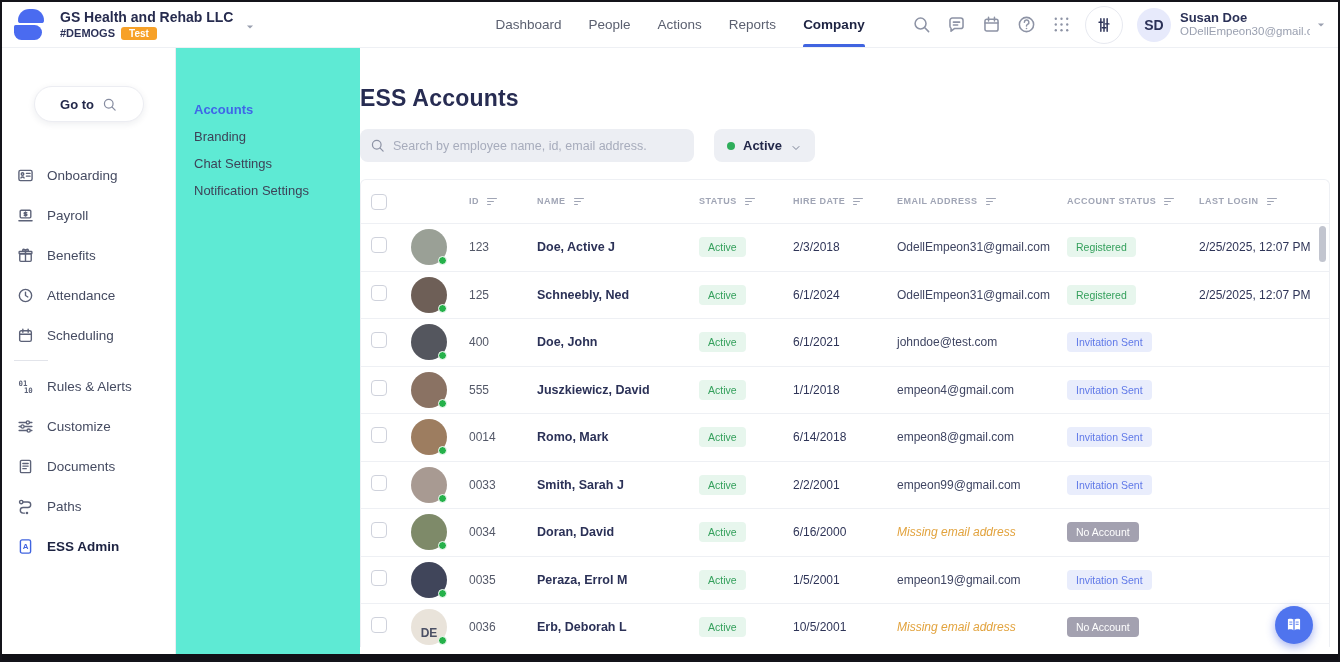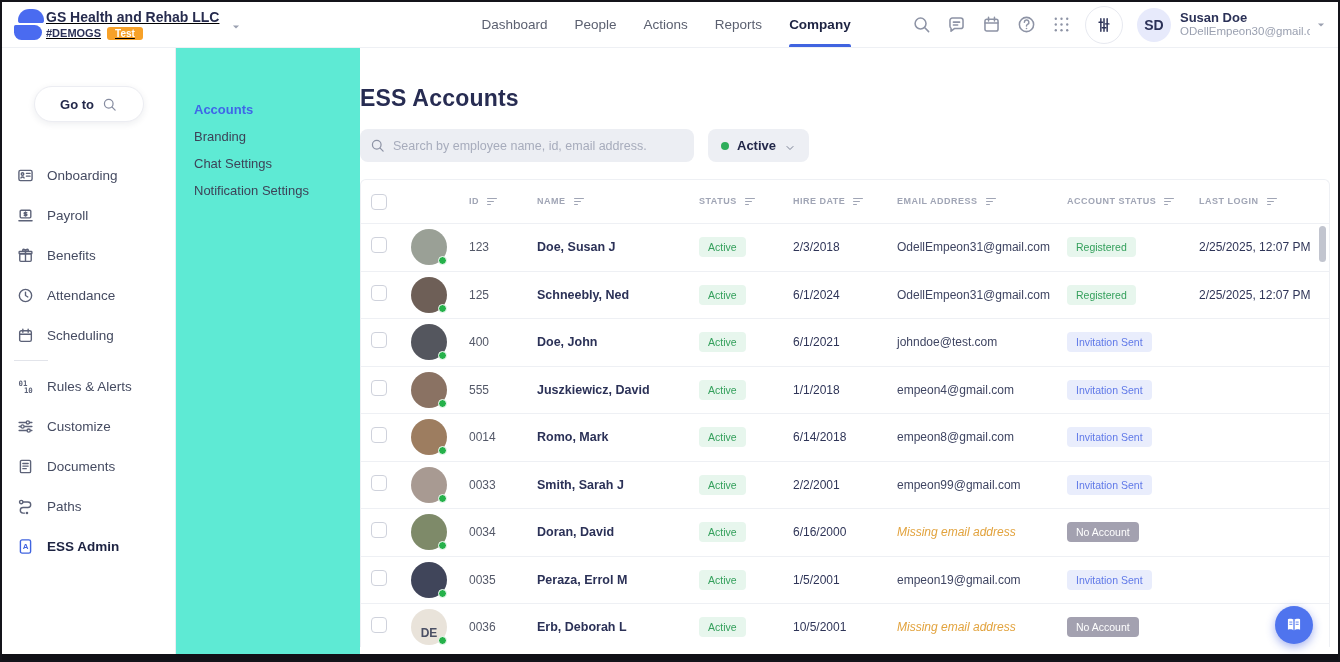--- a/index.html
+++ b/index.html
@@ -5,21 +5,21 @@
   * { margin:0; padding:0; box-sizing:border-box; }
   html,body { background:#fff; }
   body { font-family:"Liberation Sans", sans-serif; width:1340px; height:662px; overflow:hidden; }
   .page { position:relative; width:1340px; height:662px; background:#fff; border:2px solid #14141a; overflow:hidden; }
 
   
   .header { height:46px; display:flex; align-items:center; background:#fff; border-bottom:1px solid #eef0f4; position:relative; z-index:5; }
   .logo { width:34px; height:34px; margin-left:10px; position:relative; flex:0 0 auto; }
   .logo .lg-top { position:absolute; top:1px; left:6px; width:26px; height:14px; background:#4a6bf0; border-radius:13px 13px 3px 3px; }
   .logo .lg-bot { position:absolute; top:17px; left:2px; width:28px; height:15px; background:#4a6bf0; border-radius:3px 14px 14px 14px; }
-  .company-block { line-height:1.15;text-decoration:underline; }
+  .company-block { margin-left:14px; line-height:1.15; }
   .company-name { font-size:14px; font-weight:bold; color:#262b4e; }
   .company-sub { display:flex; align-items:center; gap:6px; margin-top:2px; }
   .company-code { font-size:11px; font-weight:bold; color:#2b3157; }
   .test-badge { background:#f7a128; color:#fff; font-size:10px; font-weight:bold; padding:1px 8px; border-radius:3px; }
   .company-caret { color:#9aa0b0; width:14px; height:14px; margin-left:10px; margin-top:4px; }
   .main-nav { display:flex; align-items:center; gap:27px; margin-left:238px; height:100%; }
   .nav-item { position:relative; height:100%; display:flex; align-items:center; font-size:13.5px; color:#5b6070; cursor:pointer; }
   .nav-item.active { color:#1d2342; font-weight:bold; }
   .nav-underline { display:none; position:absolute; bottom:0; left:0; right:0; height:3px; background:#4064e0; border-radius:2px 2px 0 0; }
   .nav-item.active .nav-underline { display:block; }
@@ -52,21 +52,21 @@
   .sb-divider { height:1px; width:34px; background:#e2e4ea; margin:5px 0 5px 12px; }
 
   
   .subnav { width:184px; background:#5eead4; padding:54px 0 0 18px; flex:0 0 auto; }
   .subnav-item { font-size:13px; color:#3d4358; margin-bottom:12px; cursor:pointer; }
   .subnav-item.active { color:#3f66e8; font-weight:bold; }
 
   
   .main { flex:1; background:#fff; position:relative; padding-right:8px; }
   .page-title { margin-top:37px; font-size:23px; font-weight:600; color:#272c52; letter-spacing:.2px; }
-  .controls { display:flex; align-items:center; margin-top:17px; gap:14px; }
+  .controls { display:flex; align-items:center; margin-top:17px; gap:20px; }
   .search-box { width:334px; height:33px; background:#eceef3; border-radius:8px; display:flex; align-items:center; padding:0 10px; gap:8px; }
   .search-box .ico { width:15px; height:15px; color:#8d93a5; flex:0 0 auto; }
   .search-box input { flex:1; border:none; outline:none; background:transparent; font-size:12.5px; color:#2b3157; font-family:"Liberation Sans", sans-serif; }
   .search-box input::placeholder { color:#a7acbc; }
   .status-chip { height:33px; background:#edeff4; border-radius:8px; display:flex; align-items:center; gap:8px; padding:0 13px; cursor:pointer; }
   .chip-dot { width:8px; height:8px; border-radius:50%; background:#2fae5b; }
   .chip-label { font-size:13px; font-weight:bold; color:#222749; }
   .status-chip .ico { width:12px; height:12px; color:#777e92; }
 
   
@@ -383,21 +383,21 @@
 
         <div class="tgrid trow">
             <div><span class="checkbox"></span></div>
             <div>
               <span class="avatar" style="background: rgb(154, 160, 150);">
                 <span class="av-txt" style="color: rgb(255, 255, 255);"></span>
                 <span class="presence-dot"></span>
               </span>
             </div>
             <div class="c-id">123</div>
-            <div class="c-name">Doe, Susan J</div>
+            <div class="c-name">Doe, Active J</div>
             <div><span class="badge badge-green">Active</span></div>
             <div class="c-hire">2/3/2018</div>
             <div class="c-email">OdellEmpeon31@gmail.com</div>
             <div><span class="badge" data-type="registered">Registered</span></div>
             <div class="c-login">2/25/2025, 12:07 PM</div>
           </div>
           <div class="tgrid trow">
             <div><span class="checkbox"></span></div>
             <div>
               <span class="avatar" style="background: rgb(110, 95, 87);">

